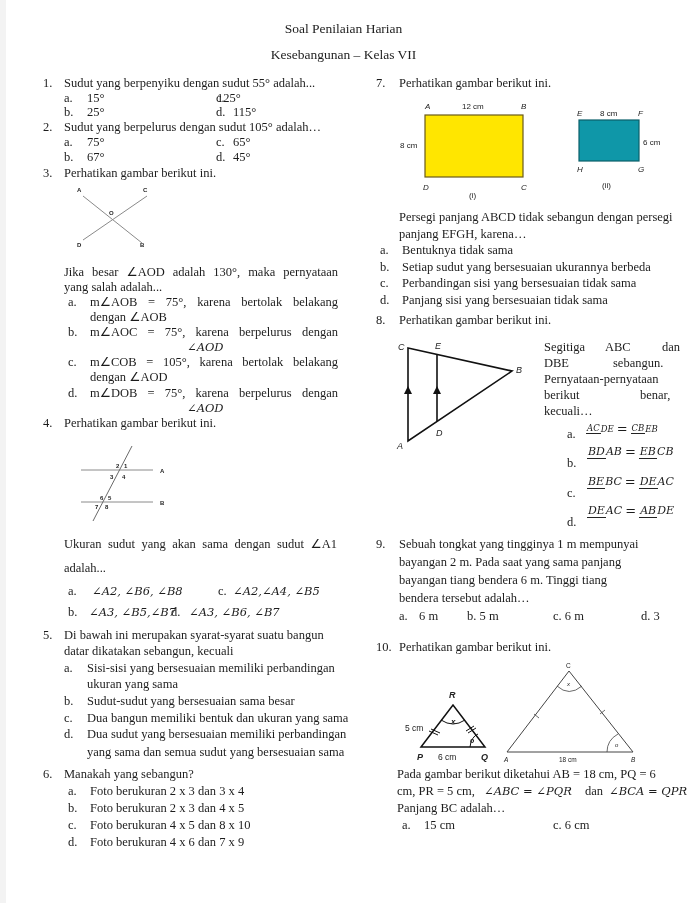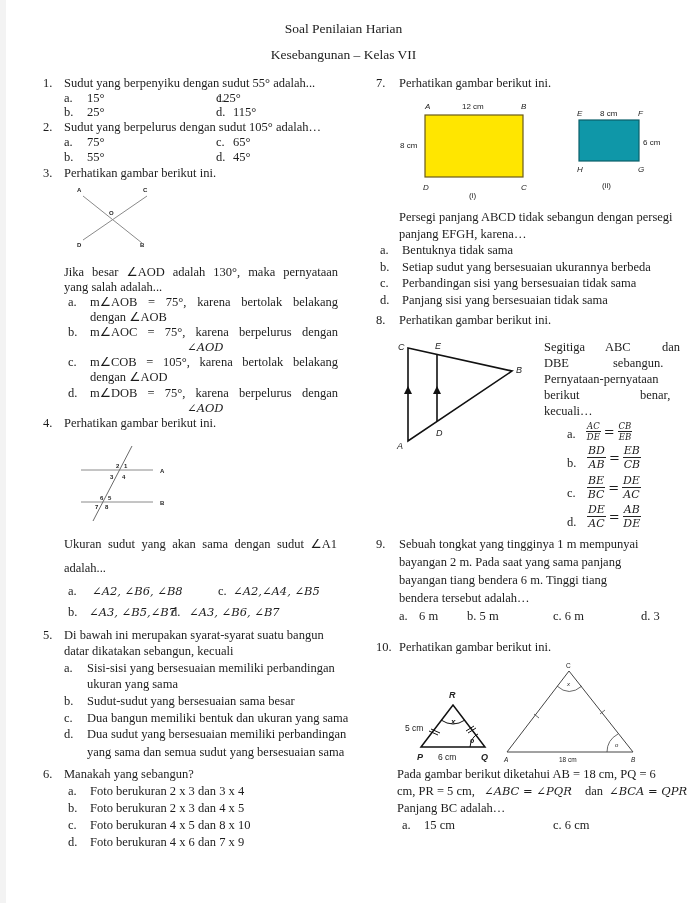--- a/index.html
+++ b/index.html
@@ -8,21 +8,21 @@
     font-family: "Liberation Serif", serif; color: #1c1c1c; position: relative;
   }
   .leftbar { position: absolute; left: 0; top: 0; width: 6px; height: 903px; background: #f3f3f3; }
   .t { position: absolute; font-size: 12.5px; line-height: 14px; white-space: nowrap; }
   .title { position: absolute; left: 0; width: 687px; text-align: center; font-size: 13.5px; }
   .m { font-family: "DejaVu Serif", serif; font-style: italic; font-size: 11.5px; }
   .j { white-space: normal; text-align: justify; text-align-last: justify; }
   svg { position: absolute; overflow: visible; }
   svg text { font-family: "Liberation Sans", sans-serif; fill: #222; }
   .frac { position: absolute; display: inline-flex; align-items: center; font-family: "DejaVu Serif", serif; font-style: italic; }
-  .fr { display: inline-flex; flex-direction: column; align-items: center; }
+  .fr { display: inline-flex; flex-direction: row; align-items: center; }
   .fr span:first-child { border-bottom: 1px solid #222; padding: 0 1px; }
   .eq { font-style: normal; margin: 0 3px; }
 </style>
 </head>
 <body>
 
 <div class="leftbar"></div>
 
 <div class="title" style="top:21px;">Soal Penilaian Harian</div>
 <div class="title" style="top:47px;">Kesebangunan – Kelas VII</div>
@@ -39,21 +39,21 @@
   <span class="t" style="left:216px;top:105px;">d.</span>
   <span class="t" style="left:233px;top:105px;">115°</span>
 </div>
 
 <div>
   <span class="t" style="left:43px;top:120px;">2.</span>
   <span class="t" style="left:64px;top:120px;">Sudut yang berpelurus dengan sudut 105° adalah…</span>
   <span class="t" style="left:64px;top:135px;">a.</span>
   <span class="t" style="left:87px;top:135px;">75°</span>
   <span class="t" style="left:64px;top:150px;">b.</span>
-  <span class="t" style="left:87px;top:150px;">55°</span>
+  <span class="t" style="left:87px;top:150px;">67°</span>
   <span class="t" style="left:216px;top:135px;">c.</span>
   <span class="t" style="left:233px;top:135px;">65°</span>
   <span class="t" style="left:216px;top:150px;">d.</span>
   <span class="t" style="left:233px;top:150px;">45°</span>
 </div>
 
 <div>
   <span class="t" style="left:43px;top:166px;">3.</span>
   <span class="t" style="left:64px;top:166px;">Perhatikan gambar berikut ini.</span>
 

